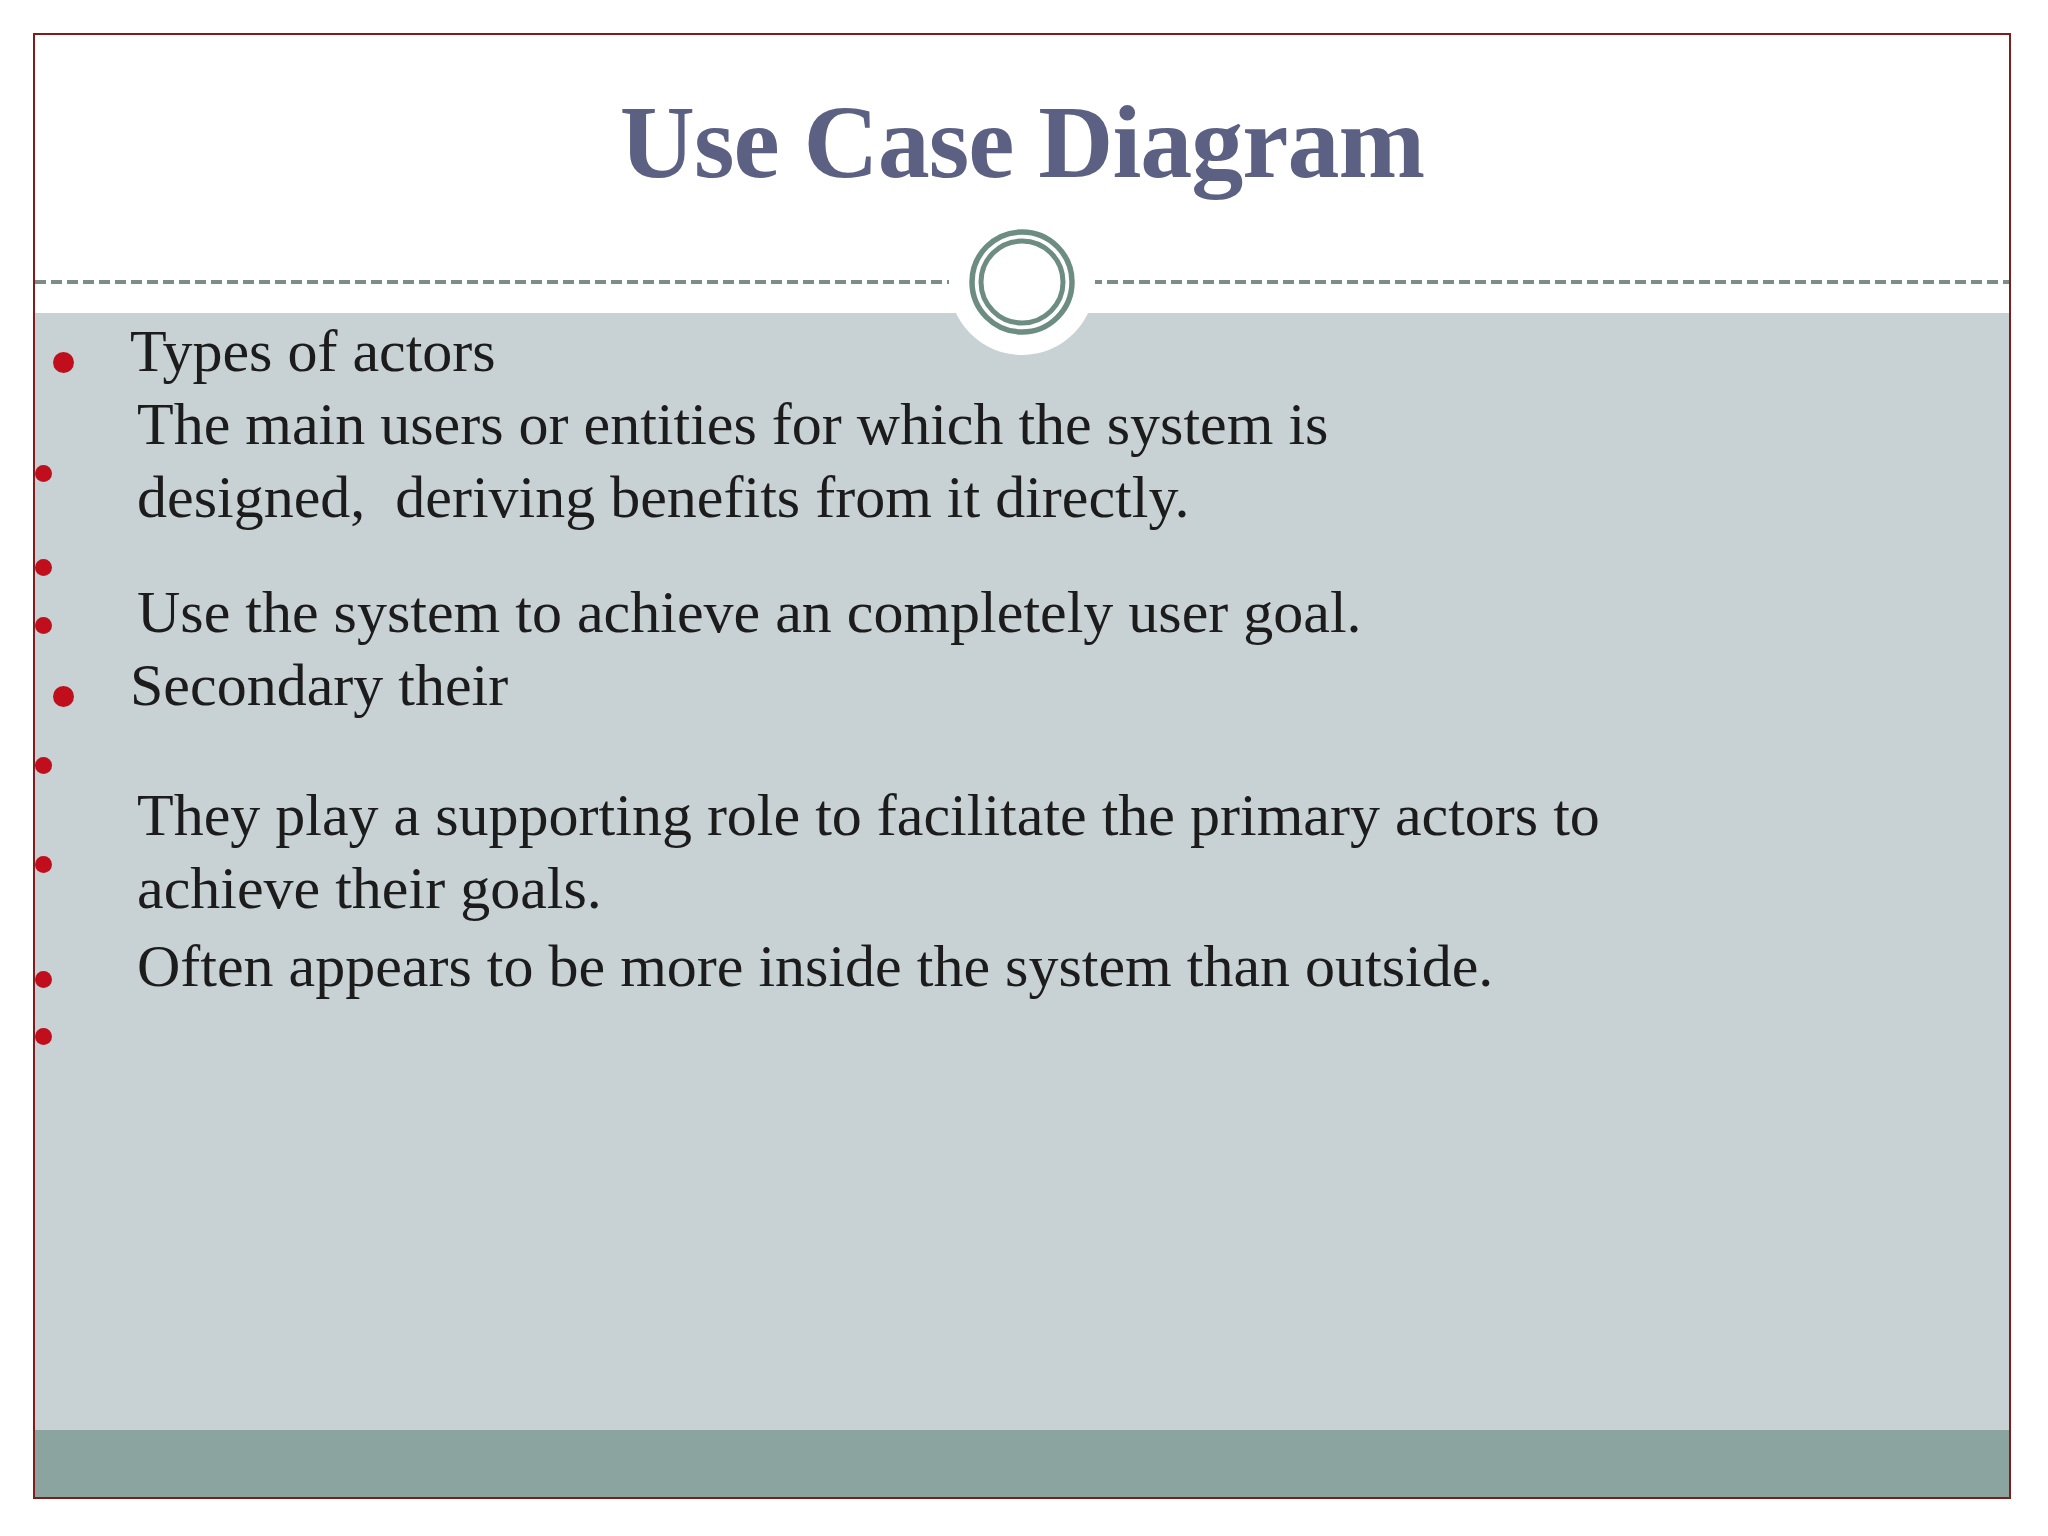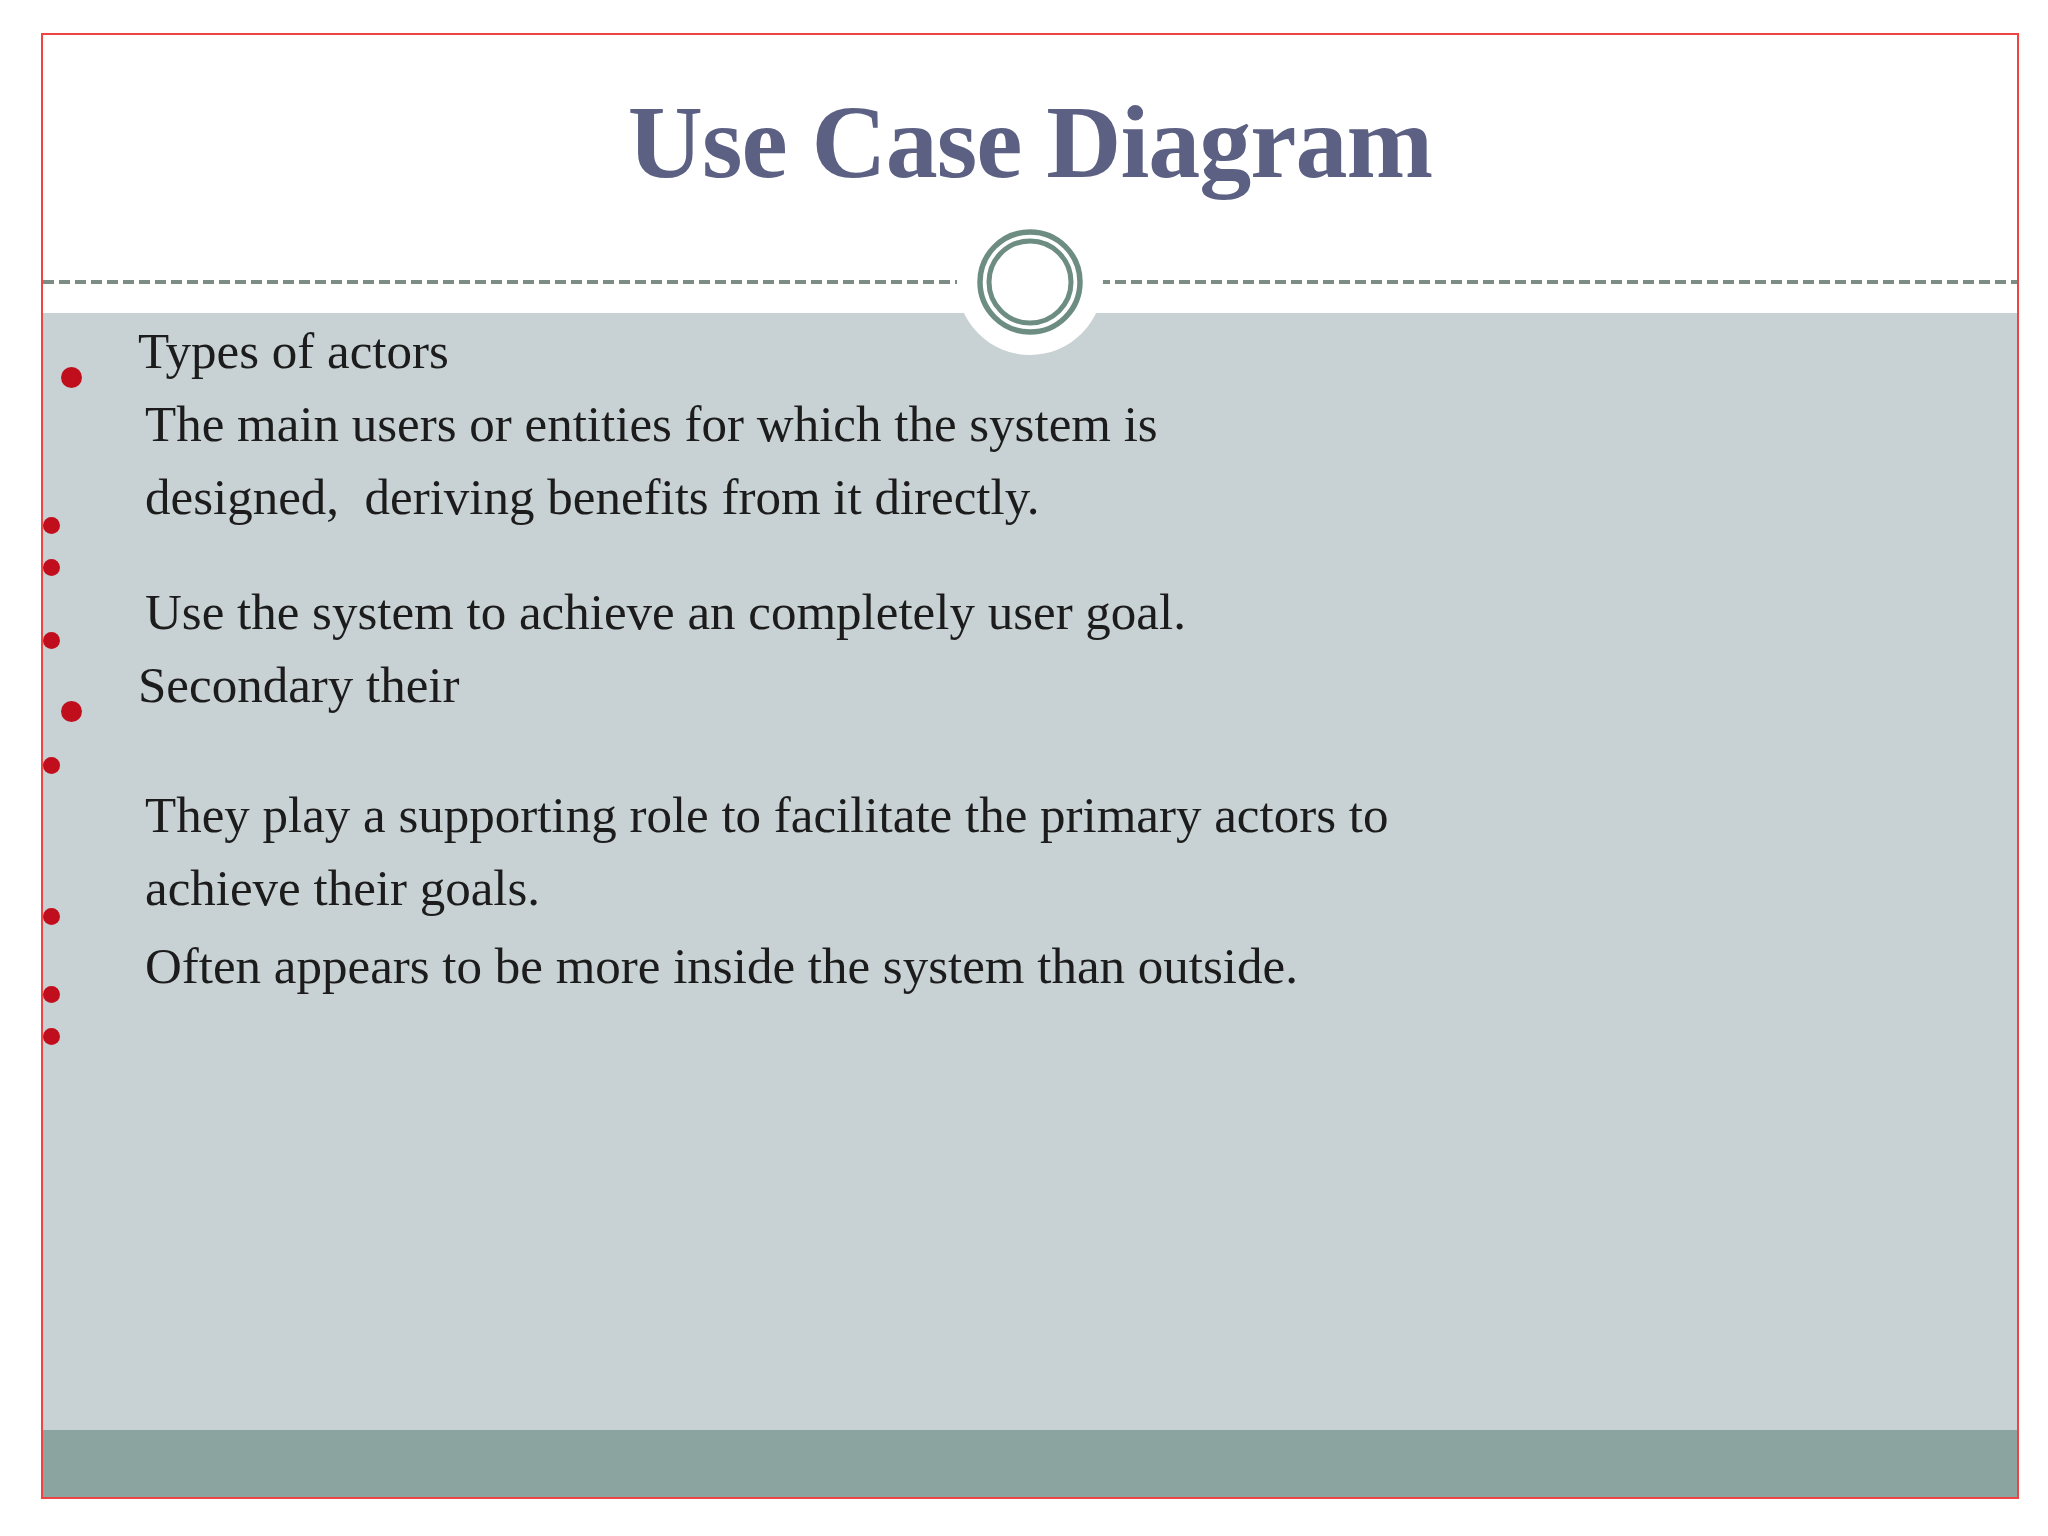--- a/index.html
+++ b/index.html
@@ -10,25 +10,24 @@
     background: #ffffff;
     font-family: "Liberation Serif", serif;
     overflow: hidden;
   }
   .slide {
     position: absolute;
     left: 33px;
     top: 33px;
     width: 1978px;
     height: 1466px;
-    border: 2px solid #ef4444;
+    border: 2px solid #7f1d1d;
     box-sizing: border-box;
     background: #fef9c3;
     overflow: hidden;
-    margin-left: 8px;
   }
   
   .header {
     position: absolute;
     left: 0; top: 0; right: 0;
     height: 278px;
     background: #ffffff;
   }
   .title {
     margin: 0;
@@ -78,22 +77,22 @@
     color: #1c1c1c;
     z-index: 1;
   }
   ul.bullets {
     list-style: none;
     margin: 0;
     padding: 2px 8px 0 0;
   }
   li.item {
     display: flex;
-    align-items: flex-end;
-    font-size: 51px;
+    align-items: center;
+    font-size: 60px;
     line-height: 73px;
     white-space: pre-wrap;
   }
   li.l1 { padding-left: 18px; }
   li.l2 { }
   .dot {
     flex: 0 0 auto;
     border-radius: 50%;
     background: #c00e1c;
   }

